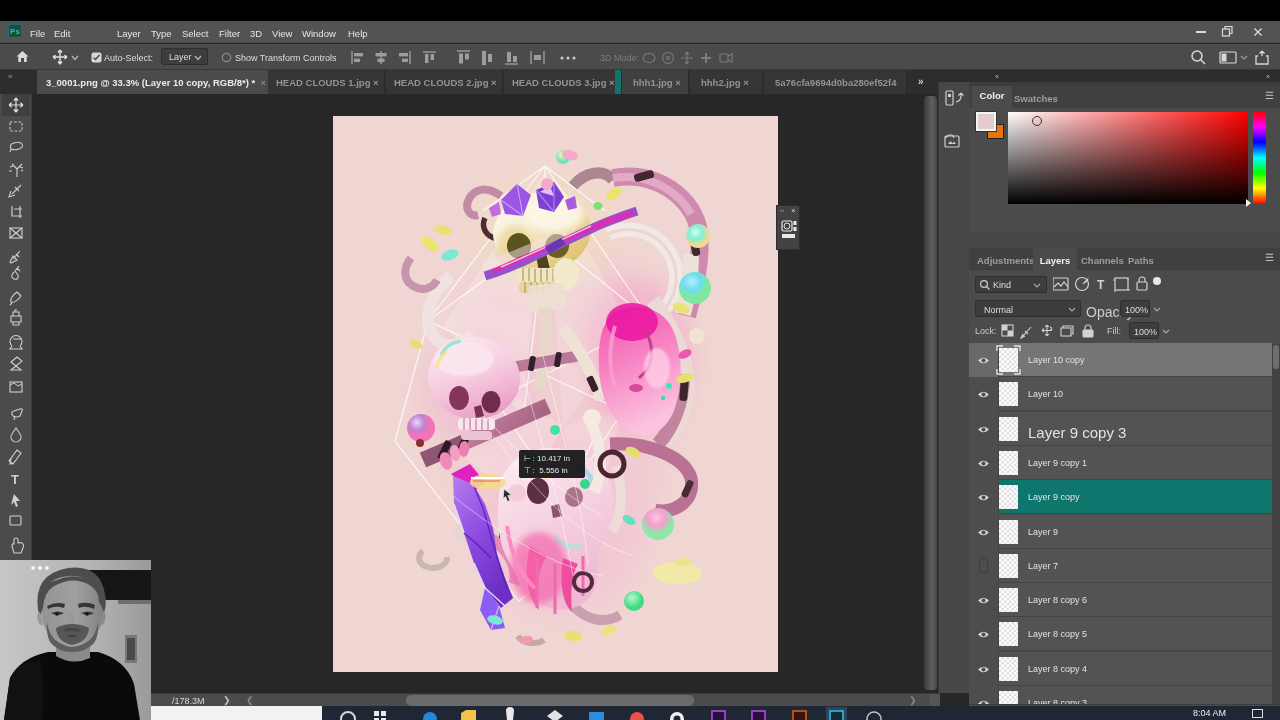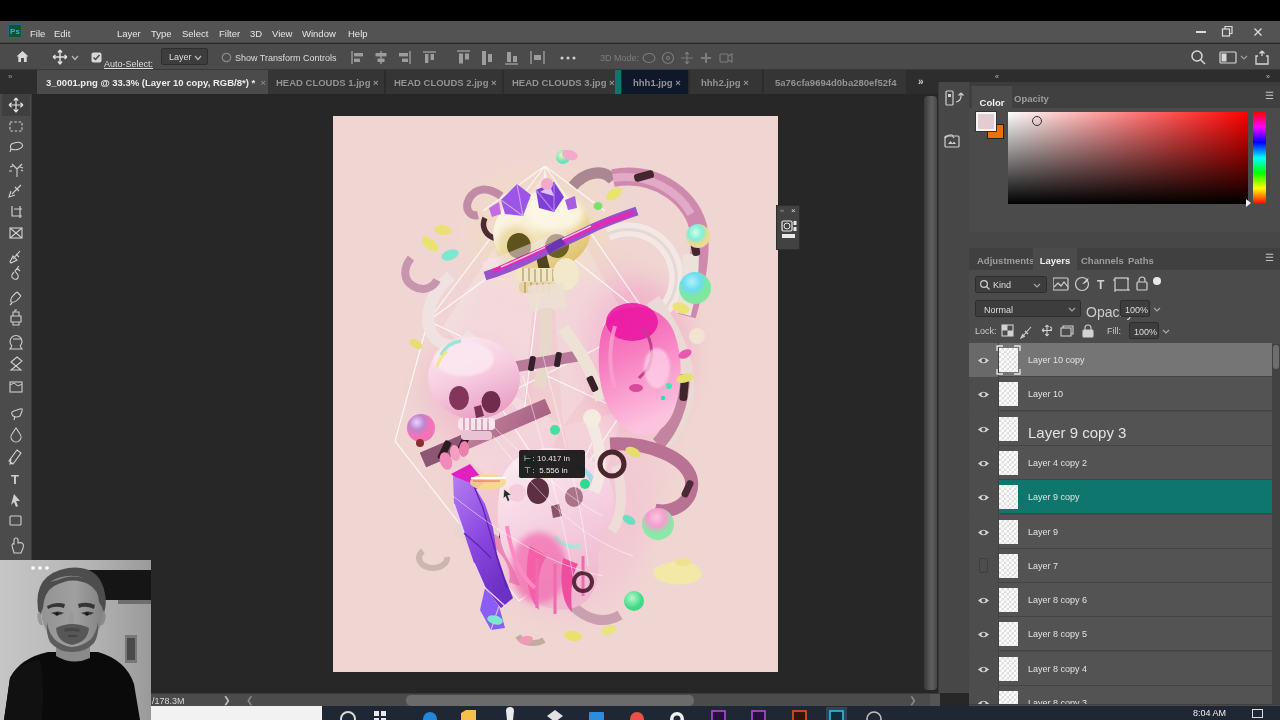--- a/index.html
+++ b/index.html
@@ -46,21 +46,21 @@
   <svg class="abs" style="left:52px;top:5px;" width="16" height="16">
         <path d="M8 1 V15 M1 8 H15 M8 1 L6 3.5 M8 1 L10 3.5 M8 15 L6 12.5 M8 15 L10 12.5 M1 8 L3.5 6 M1 8 L3.5 10 M15 8 L12.5 6 M15 8 L12.5 10" stroke="#e0e0e0" stroke-width="1.4" fill="none"></path>
       </svg>
   <svg class="abs" style="left:71px;top:11px;" width="8" height="6">
         <path d="M1 1 L4 4.5 L7 1" stroke="#b9b9b9" stroke-width="1.2" fill="none"></path>
       </svg>
   <svg class="abs" style="left:91px;top:8px;" width="11" height="11">
         <rect x="0.5" y="0.5" width="10" height="10" rx="2" fill="#d8d8d8"></rect>
         <path d="M2.5 5.5 L4.5 7.5 L8.5 3" stroke="#4b4b4b" stroke-width="1.5" fill="none"></path>
       </svg>
-  <div class="abs" style="left:104px;top:15px;color:#dddddd;font-size:9px;text-decoration:underline;">Auto-Select:</div>
+  <div class="abs" style="left:104px;top:9px;color:#dddddd;font-size:9px;">Auto-Select:</div>
   <div class="abs" style="left:161px;top:4px;width:47px;height:17px;background:#3d3d3d;border:1px solid #2e2e2e;border-radius:2px;color:#dddddd;font-size:9px;padding:3px 0 0 7px;">Layer</div>
   <svg class="abs" style="left:194px;top:11px;" width="8" height="6">
         <path d="M1 1 L4 4.5 L7 1" stroke="#b9b9b9" stroke-width="1.2" fill="none"></path>
       </svg>
   <svg class="abs" style="left:221px;top:8px;" width="11" height="11">
         <circle cx="5.5" cy="5.5" r="4.2" fill="none" stroke="#888" stroke-width="1.2"></circle>
       </svg>
   <div class="abs" style="left:235px;top:9px;color:#dddddd;font-size:9px;">Show Transform Controls</div>
 
   <svg class="abs" style="left:350px;top:6px;" width="0" height="0"></svg>
@@ -136,21 +136,21 @@
         <path d="M68 7 h-2 v8 h12 v-8 h-2"></path>
       </g>
 </svg>
 
 <div class="abs" style="left:0;top:70px;width:1280px;height:24px;background:#2d2d2d;">
   <div class="abs" style="left:8px;top:2px;color:#9a9a9a;font-size:8px;letter-spacing:1px;">»</div>
   <div class="abs" style="left:37px;top:0;width:231px;height:24px;background:#4b4b4b;color:#ececec;font-size:9.5px;font-weight:bold;white-space:nowrap;overflow:hidden;padding:7px 0 0 9px;">3_0001.png @ 33.3% (Layer 10 copy, RGB/8*) *&nbsp;&nbsp;<span style="color:#9a9a9a;font-weight:normal;">×</span></div>
   <div class="abs" style="left:268px;top:0;width:117px;height:24px;background:#353535;border-right:1px solid #2a2a2a;color:#939393;font-size:9.5px;font-weight:bold;white-space:nowrap;overflow:hidden;padding:7px 0 0 8px;">HEAD CLOUDS 1.jpg ×</div>
   <div class="abs" style="left:386px;top:0;width:117px;height:24px;background:#353535;border-right:1px solid #2a2a2a;color:#939393;font-size:9.5px;font-weight:bold;white-space:nowrap;overflow:hidden;padding:7px 0 0 8px;">HEAD CLOUDS 2.jpg ×</div>
   <div class="abs" style="left:504px;top:0;width:117px;height:24px;background:#353535;border-right:6px solid #0f766e;color:#939393;font-size:9.5px;font-weight:bold;white-space:nowrap;overflow:hidden;padding:7px 0 0 8px;">HEAD CLOUDS 3.jpg ×</div>
-  <div class="abs" style="left:622px;top:0;width:67px;height:24px;background:#0f172a;border-right:1px solid #2a2a2a;color:#939393;font-size:9.5px;font-weight:bold;white-space:nowrap;overflow:hidden;padding:7px 0 0 11px;">hhh1.jpg ×</div>
+  <div class="abs" style="left:622px;top:0;width:67px;height:24px;background:#404040;border-right:1px solid #2a2a2a;color:#939393;font-size:9.5px;font-weight:bold;white-space:nowrap;overflow:hidden;padding:7px 0 0 11px;">hhh1.jpg ×</div>
   <div class="abs" style="left:690px;top:0;width:73px;height:24px;background:#353535;border-right:1px solid #2a2a2a;color:#939393;font-size:9.5px;font-weight:bold;white-space:nowrap;overflow:hidden;padding:7px 0 0 11px;">hhh2.jpg ×</div>
   <div class="abs" style="left:764px;top:0;width:143px;height:24px;background:#353535;border-right:1px solid #2a2a2a;color:#939393;font-size:9.5px;font-weight:bold;white-space:nowrap;overflow:hidden;padding:7px 0 0 11px;">5a76cfa9694d0ba280ef52f4</div>
   <div class="abs" style="left:918px;top:6px;color:#cfcfcf;font-size:10px;font-weight:bold;">»</div>
 </div>
 
 <div class="abs" style="left:0;top:94px;width:32px;height:599px;background:#4b4b4b;border-right:1px solid #3a3a3a;"></div>
 <svg class="abs" style="left:0;top:94px;" width="32" height="500" viewBox="0 0 32 500">
   <rect x="2" y="0" width="28" height="22" fill="#3f3f3f"></rect>
   <g stroke="#e2e2e2" stroke-width="1.2" fill="none">
     <path d="M16 4 V18 M9 11 H23 M16 4 l-2.2 2.6 M16 4 l2.2 2.6 M16 18 l-2.2 -2.6 M16 18 l2.2 -2.6 M9 11 l2.6 -2.2 M9 11 l2.6 2.2 M23 11 l-2.6 -2.2 M23 11 l-2.6 2.2"></path>
@@ -505,22 +505,22 @@
         <path d="M2 50 l4 -3 h3 l2 3" fill="none"></path>
         <path d="M5 56 l2.5 -3 l2.5 3 z M9 56 l2 -2.5 l2 2.5 z" fill="#cfcfcf" stroke="none"></path>
   </g>
 </svg>
 
 <div class="abs" style="left:969px;top:82px;width:311px;height:611px;background:#474747;"></div>
 
 <div class="abs" style="left:969px;top:82px;width:311px;height:150px;background:#4b4b4b;">
   <div class="abs" style="left:0;top:0;width:311px;height:4px;background:#3c3c3c;"></div>
   <div class="abs" style="left:0;top:4px;width:311px;height:22px;background:#404040;"></div>
-  <div class="abs" style="left:3px;top:4px;width:40px;height:22px;background:#4b4b4b;color:#f0f0f0;font-size:9.5px;font-weight:bold;text-align:center;padding-top:11px;">Color</div>
-  <div class="abs" style="left:45px;top:11px;color:#9d9d9d;font-size:9.5px;font-weight:bold;">Opacity</div>
+  <div class="abs" style="left:3px;top:4px;width:40px;height:22px;background:#4b4b4b;color:#f0f0f0;font-size:9.5px;font-weight:bold;text-align:center;padding-top:4px;">Color</div>
+  <div class="abs" style="left:45px;top:11px;color:#9d9d9d;font-size:9.5px;font-weight:bold;">Swatches</div>
   <div class="abs" style="left:296px;top:8px;color:#c2c2c2;font-size:10px;">☰</div>
 
   <div class="abs" style="left:18px;top:42px;width:17px;height:15px;background:#e8730e;border:1px solid #222;"></div>
   <div class="abs" style="left:7px;top:30px;width:20px;height:19px;background:#e2ccd0;border:2px solid #f5f5f5;outline:1px solid #333;"></div>
 
   <div class="abs" style="left:39px;top:30px;width:240px;height:92px;background:linear-gradient(to bottom, rgba(0,0,0,0) 0%, #000 100%), linear-gradient(to right, #ffffff 0%, #ff0000 100%);"></div>
   <div class="abs" style="left:63px;top:34px;width:10px;height:10px;border:1.5px solid #333;border-radius:50%;"></div>
 
   <div class="abs" style="left:284px;top:30px;width:13px;height:92px;background:linear-gradient(to bottom,#ff0000 0%,#ff00ff 16%,#0000ff 33%,#00ffff 50%,#00ff00 66%,#ffff00 83%,#ff0000 100%);"></div>
   <div class="abs" style="left:277px;top:117px;width:0;height:0;border-top:4px solid transparent;border-bottom:4px solid transparent;border-left:5px solid #f0f0f0;"></div>
@@ -619,21 +619,21 @@
       <div class="abs checker" style="left:30px;top:5px;width:19px;height:24px;"></div>
       <div class="abs" style="left:59px;top:12px;color:#e2e2e2;font-size:15px;">Layer 9 copy 3</div>
     </div>
     <div class="abs" style="left:0;top:103px;width:303px;height:34px;background:#535353;border-bottom:1px solid #444;">
       <div class="abs" style="left:0;top:0;width:30px;height:34px;background:#4d4d4d;border-right:1px solid #434343;"></div>
       <svg class="abs" style="left:8px;top:13px;" width="13" height="9">
             <path d="M1 4.5 Q6.5 -1 12 4.5 Q6.5 10 1 4.5 Z" fill="#d5d5d5"></path>
             <circle cx="6.5" cy="4.5" r="2" fill="#4d4d4d"></circle>
           </svg>
       <div class="abs checker" style="left:30px;top:5px;width:19px;height:24px;"></div>
-      <div class="abs" style="left:59px;top:12px;color:#e2e2e2;font-size:9px;">Layer 4 copy 2</div>
+      <div class="abs" style="left:59px;top:12px;color:#e2e2e2;font-size:9px;">Layer 9 copy 1</div>
     </div>
     <div class="abs" style="left:0;top:137px;width:303px;height:34px;background:#0f766e;border-bottom:1px solid #444;">
       <div class="abs" style="left:0;top:0;width:30px;height:34px;background:#4d4d4d;border-right:1px solid #434343;"></div>
       <svg class="abs" style="left:8px;top:13px;" width="13" height="9">
             <path d="M1 4.5 Q6.5 -1 12 4.5 Q6.5 10 1 4.5 Z" fill="#d5d5d5"></path>
             <circle cx="6.5" cy="4.5" r="2" fill="#4d4d4d"></circle>
           </svg>
       <div class="abs checker" style="left:30px;top:5px;width:19px;height:24px;"></div>
       <div class="abs" style="left:59px;top:12px;color:#e2e2e2;font-size:9px;">Layer 9 copy</div>
     </div>
@@ -704,21 +704,21 @@
           <path d="M125.5 5 v6 M122.5 8 h6"></path>
       <path d="M144 4 h9 m-8 0 v8 a1 1 0 0 0 1 1 h5 a1 1 0 0 0 1 -1 v-8 m-5 2 v5 m3 -5 v5 m-2.5 -9 h2"></path>
     </g>
   </svg>
 
   <div class="abs" style="left:303px;top:96px;width:8px;height:360px;background:#424242;"></div>
   <div class="abs" style="left:304px;top:97px;width:6px;height:24px;background:#6e6e6e;border-radius:3px;"></div>
 </div>
 
 <div class="abs" style="left:33px;top:693px;width:907px;height:14px;background:#4b4b4b;border-top:1px solid #3a3a3a;">
-  <div class="abs" style="left:119px;top:2px;color:#d8d8d8;font-size:9px;">/178.3M</div>
+  <div class="abs" style="left:119px;top:2px;color:#d8d8d8;font-size:9px;padding-left:20px;">/178.3M</div>
   <div class="abs" style="left:190px;top:1px;color:#c0c0c0;font-size:9px;">❯</div>
   <div class="abs" style="left:213px;top:1px;color:#888;font-size:9px;">❮</div>
   <div class="abs" style="left:373px;top:1px;width:288px;height:11px;background:#6b6b6b;border-radius:5px;"></div>
   <div class="abs" style="left:876px;top:1px;color:#888;font-size:9px;">❯</div>
   <div class="abs" style="left:897px;top:0;width:10px;height:13px;background:#555;"></div>
 </div>
 
 <div class="abs" style="left:0;top:706px;width:1280px;height:14px;background:#1e2733;"></div>
 <div class="abs" style="left:151px;top:706px;width:171px;height:14px;background:#f2f2f2;"></div>
 <svg class="abs" style="left:330px;top:707px;" width="560" height="13" viewBox="0 0 560 13">

